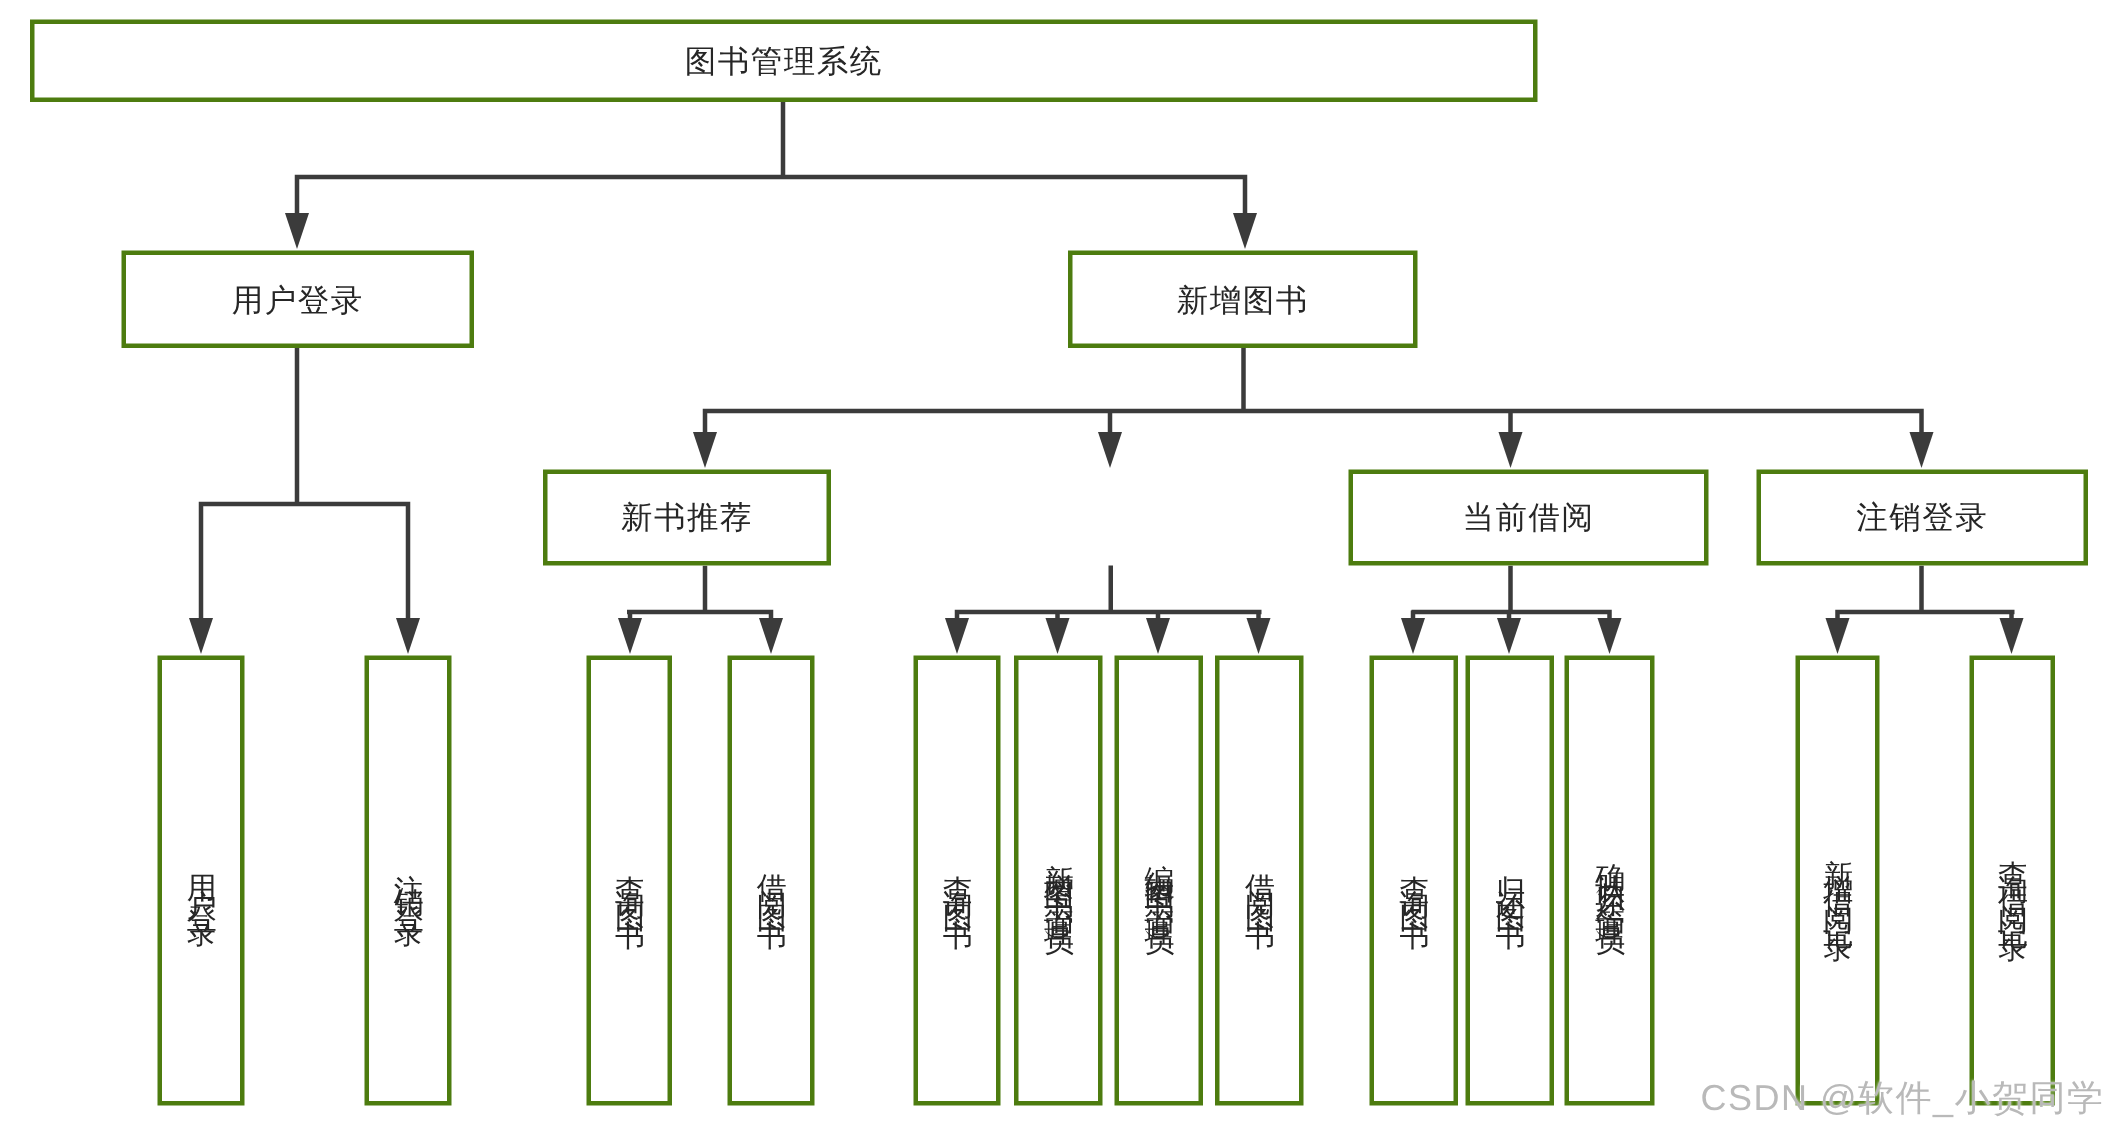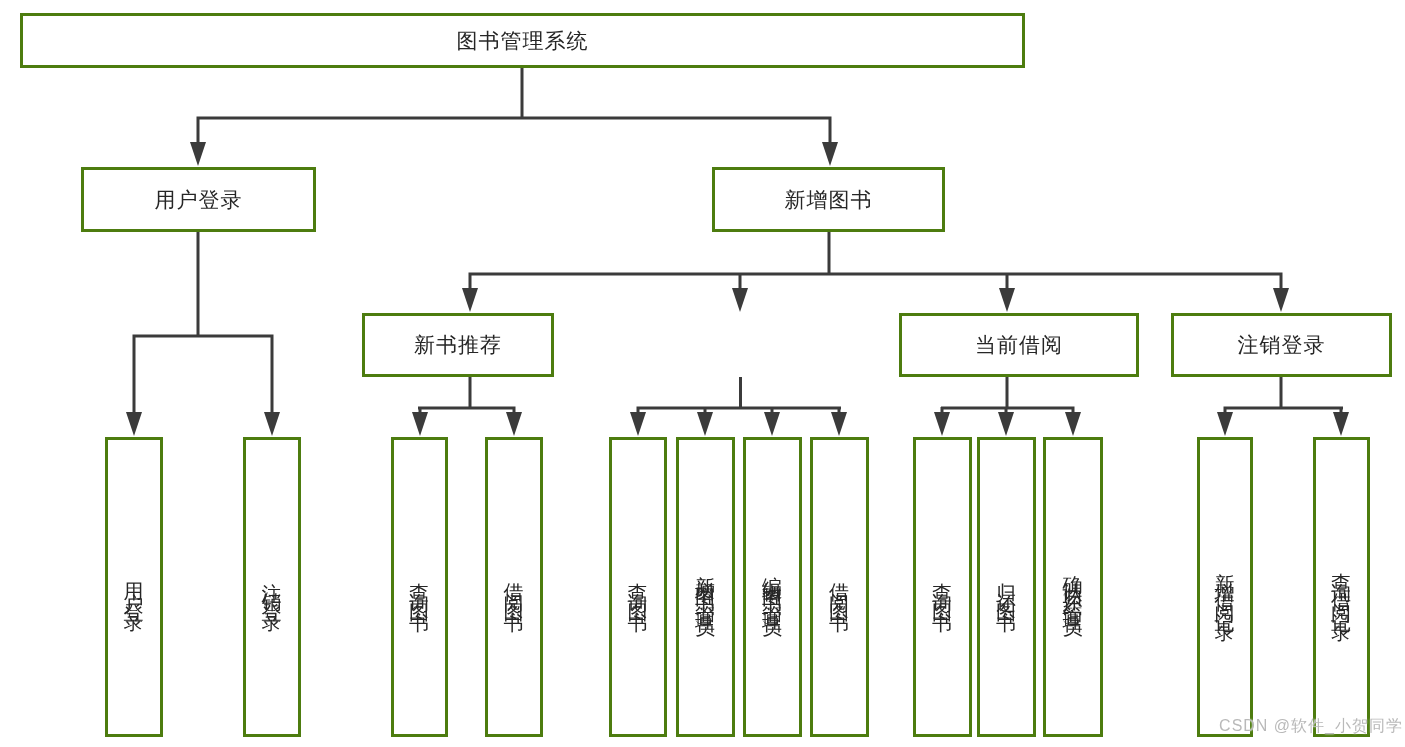--- a/index.html
+++ b/index.html
@@ -36,21 +36,21 @@
     text-orientation: mixed;
     font-size: 20px;
     line-height: 1;
     letter-spacing: 10px;
     color: #262626;
   }
   #watermark {
     position: absolute;
     top: 716px;
     right: 2px;
-    font-size: 16px;
+    font-size: 24px;
     color: #b9b9b9;
     text-shadow: 0 0 2px #ffffff;
     letter-spacing: 1px;
     white-space: nowrap;
   }
   .stroke { stroke: #3b3b3b; stroke-width: 3; fill: none; }
   .arrow  { fill: #3b3b3b; stroke: none; }
 </style>
 </head>
 <body>

